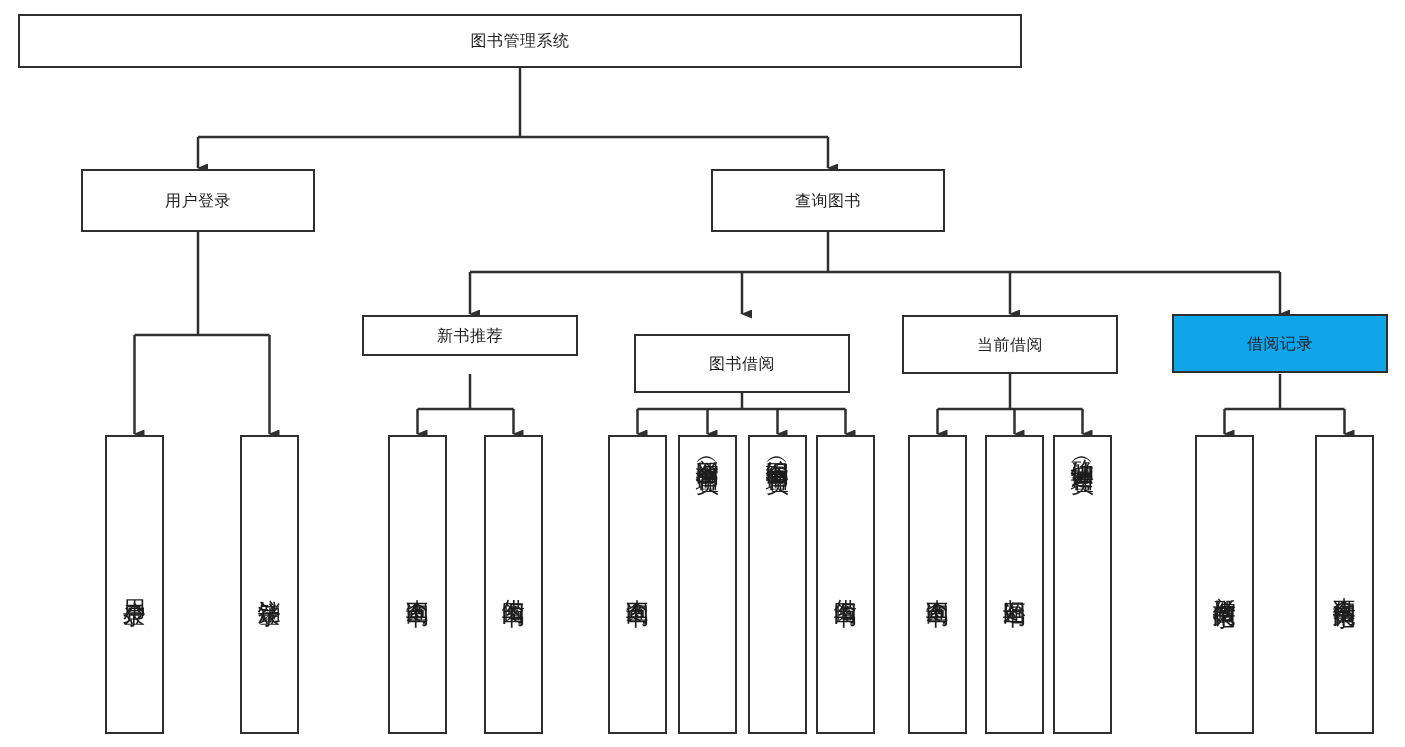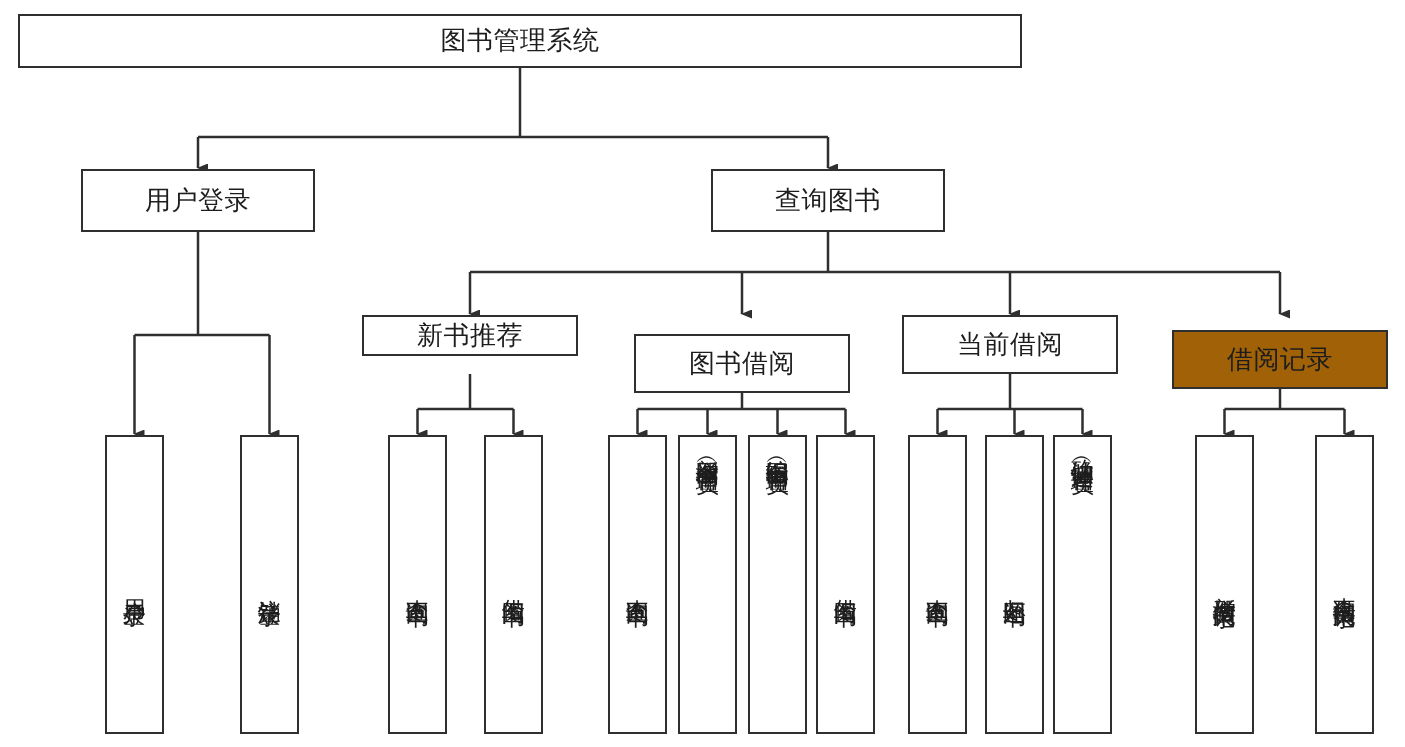--- a/index.html
+++ b/index.html
@@ -5,21 +5,21 @@
   html,body{margin:0;padding:0;background:#ffffff;}
   body{width:1405px;height:747px;overflow:hidden;
        font-family:"DejaVu Sans","Liberation Sans",sans-serif;}
   #stage{position:relative;width:1405px;height:747px;background:#fff;}
   svg#wires{position:absolute;left:0;top:0;width:1405px;height:747px;}
   .node{position:absolute;box-sizing:border-box;background:#ffffff;
         border:2.5px solid #2f2f2f;display:flex;align-items:center;
         justify-content:center;}
   .node-label{color:#1d1d1d;line-height:1.12;text-align:center;
               white-space:pre;letter-spacing:0.5px;}
-  .h-label{font-size:26px;}
+  .h-label{font-size:16px;}
   .v-label{font-size:23px;writing-mode:vertical-rl;text-orientation:upright;
            letter-spacing:2px;line-height:1.06;}
   .v-top{align-items:flex-start;}
   .v-mid{align-items:center;}
   .watermark{position:absolute;left:1193px;top:714px;font-size:16px;
              color:#b8b8b8;white-space:nowrap;letter-spacing:0.5px;}
 </style>
 </head>
 <body>
 
@@ -78,21 +78,21 @@
       </div>
       <div class="node" style="left: 362px; top: 315px; width: 216px; height: 41px; border-color: rgb(47, 47, 47); background: rgb(255, 255, 255);">
         <span class="node-label h-label" style="color: rgb(29, 29, 29);">新书推荐</span>
       </div>
       <div class="node" style="left: 634px; top: 315px; width: 216px; height: 59px; border-color: rgb(47, 47, 47); background: rgb(255, 255, 255); margin-top: 19px;">
         <span class="node-label h-label" style="color: rgb(29, 29, 29);">图书借阅</span>
       </div>
       <div class="node" style="left: 902px; top: 315px; width: 216px; height: 59px; border-color: rgb(47, 47, 47); background: rgb(255, 255, 255);">
         <span class="node-label h-label" style="color: rgb(29, 29, 29);">当前借阅</span>
       </div>
-      <div class="node" style="left: 1172px; top: 330px; width: 216px; height: 59px; border-color: rgb(47, 47, 47); background: #a16207;">
+      <div class="node" style="left: 1172px; top: 314px; width: 216px; height: 59px; border-color: rgb(47, 47, 47); background: #0ea5e9;">
         <span class="node-label h-label" style="color: rgb(29, 29, 29);">借阅记录</span>
       </div>
       <div class="node v-mid" style="left: 105px; top: 435px; width: 59px; height: 299px; border-color: rgb(47, 47, 47); background: rgb(255, 255, 255); padding-top: 0px;">
         <span class="node-label v-label" style="color: rgb(29, 29, 29);">用户登录</span>
       </div>
       <div class="node v-mid" style="left: 240px; top: 435px; width: 59px; height: 299px; border-color: rgb(47, 47, 47); background: rgb(255, 255, 255); padding-top: 0px;">
         <span class="node-label v-label" style="color: rgb(29, 29, 29);">注销登录</span>
       </div>
       <div class="node v-mid" style="left: 388px; top: 435px; width: 59px; height: 299px; border-color: rgb(47, 47, 47); background: rgb(255, 255, 255); padding-top: 0px;">
         <span class="node-label v-label" style="color: rgb(29, 29, 29);">查询图书</span>

